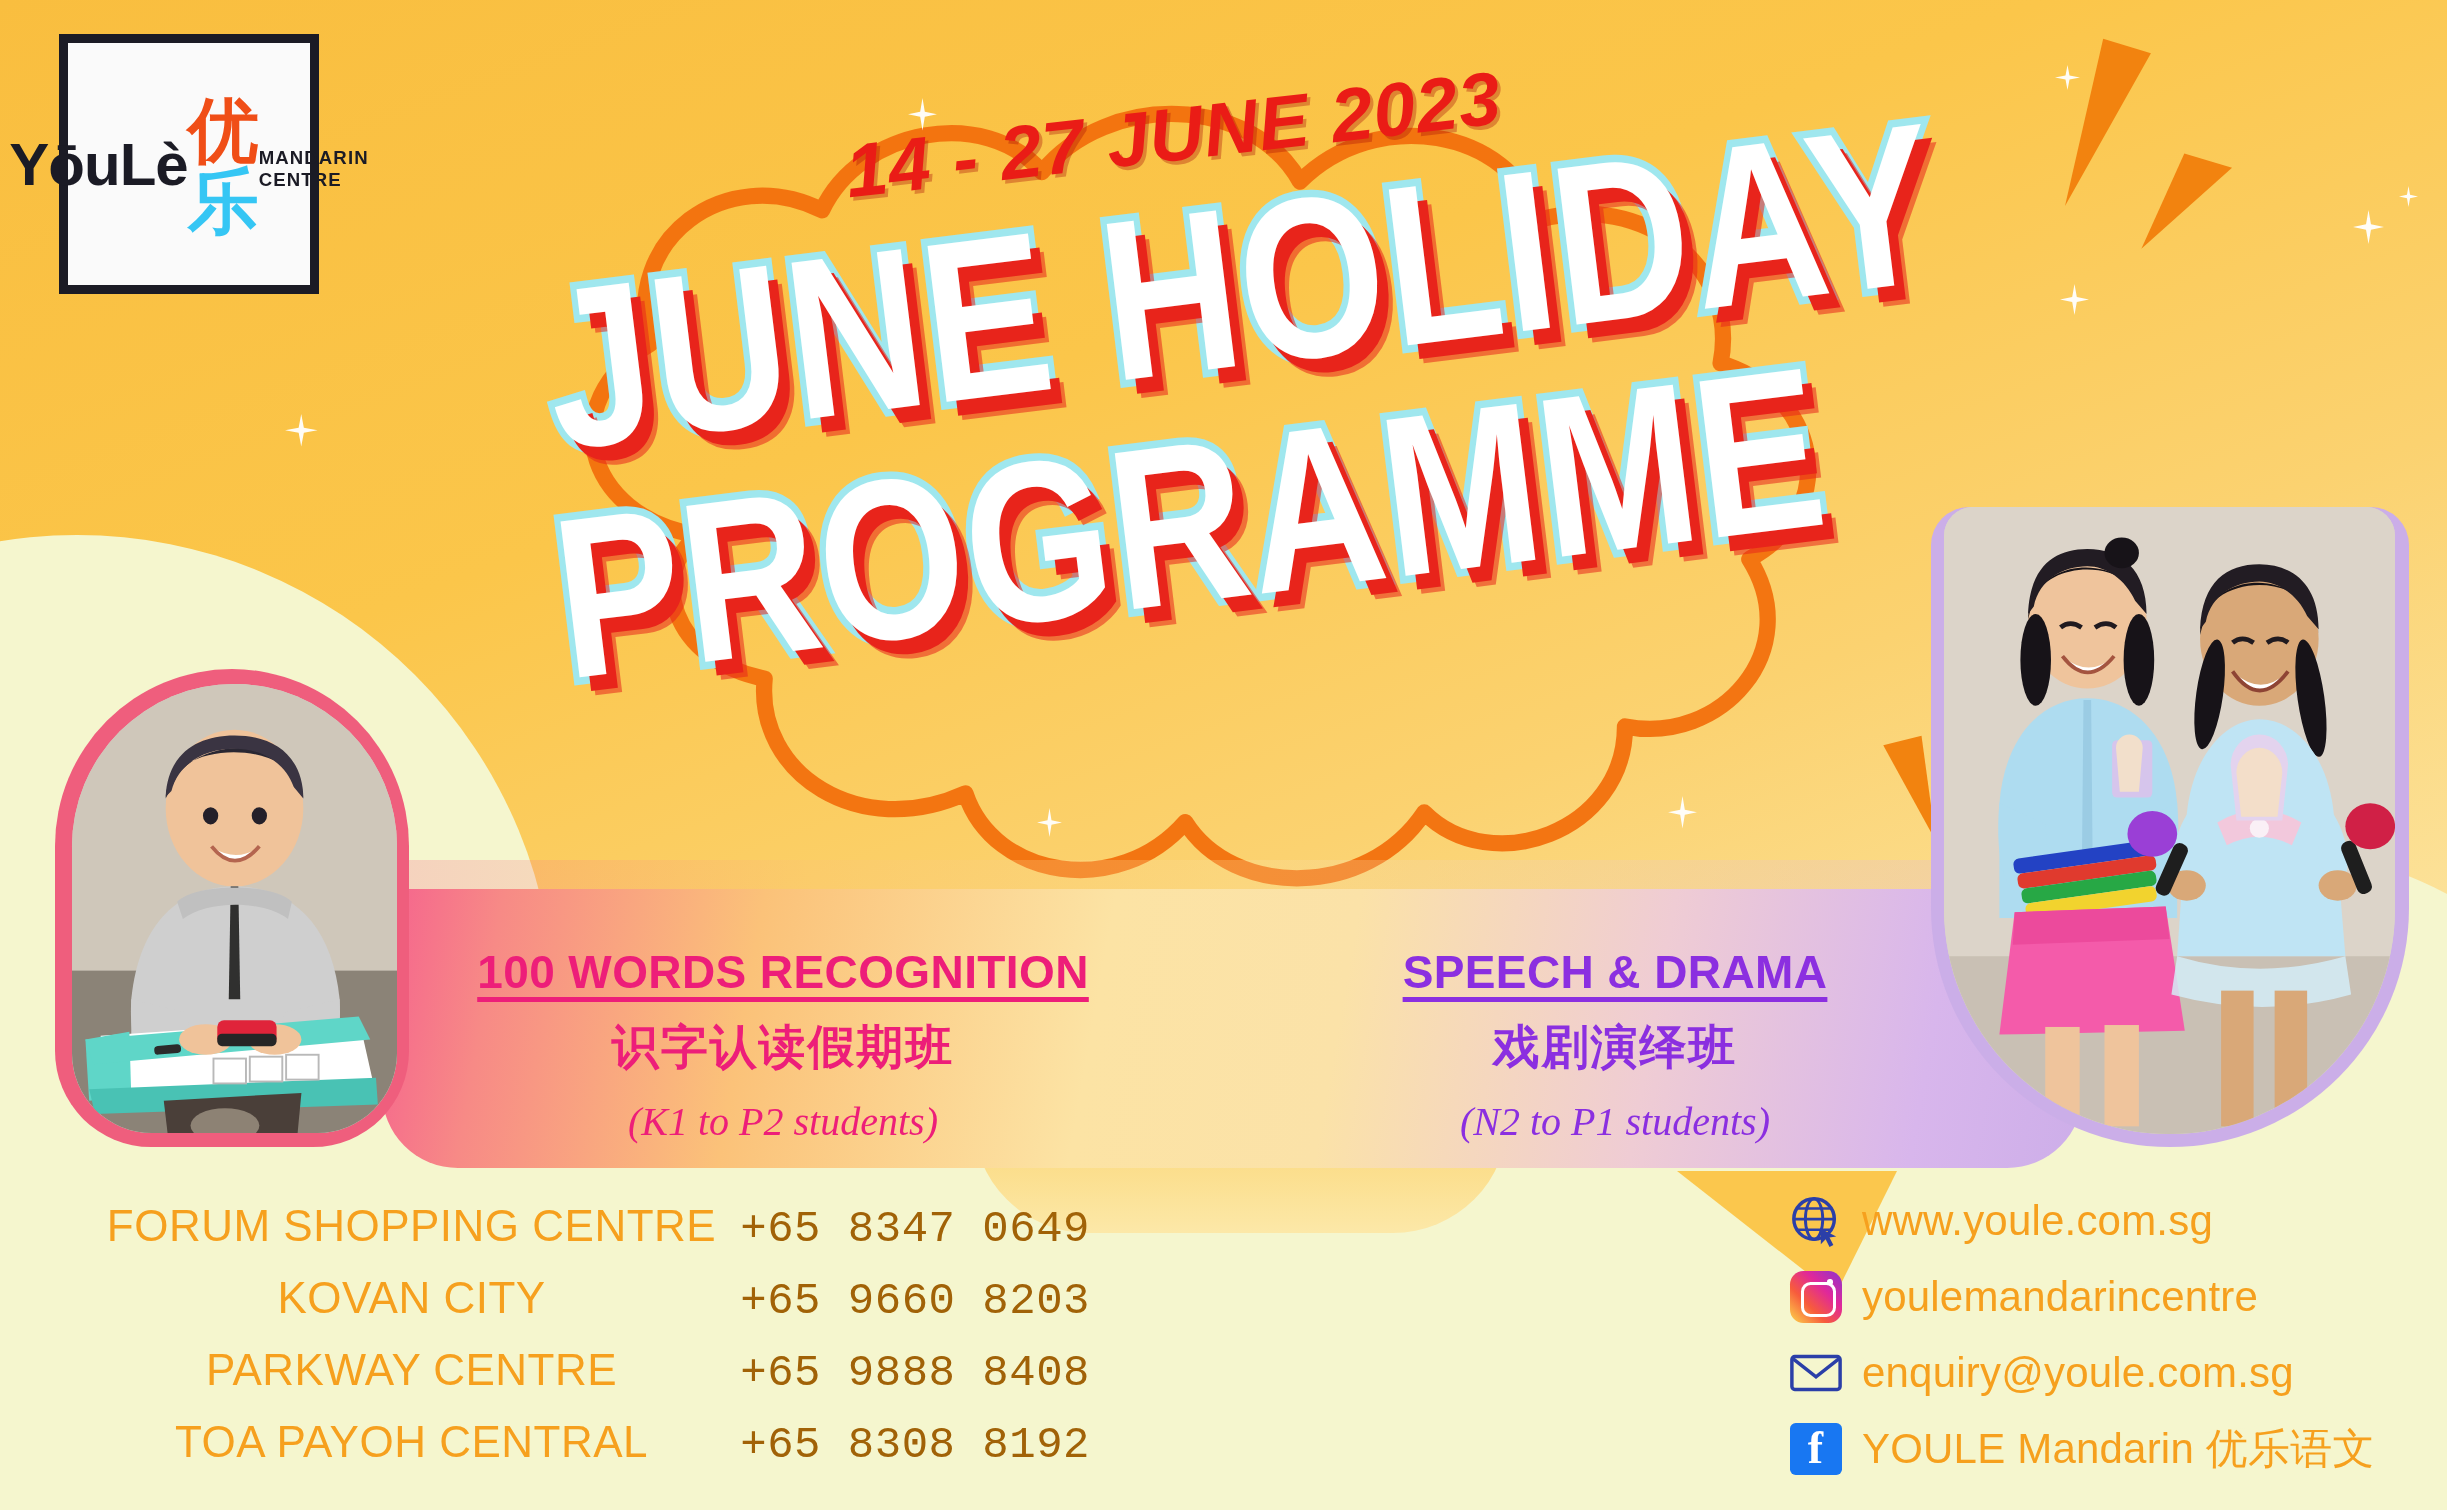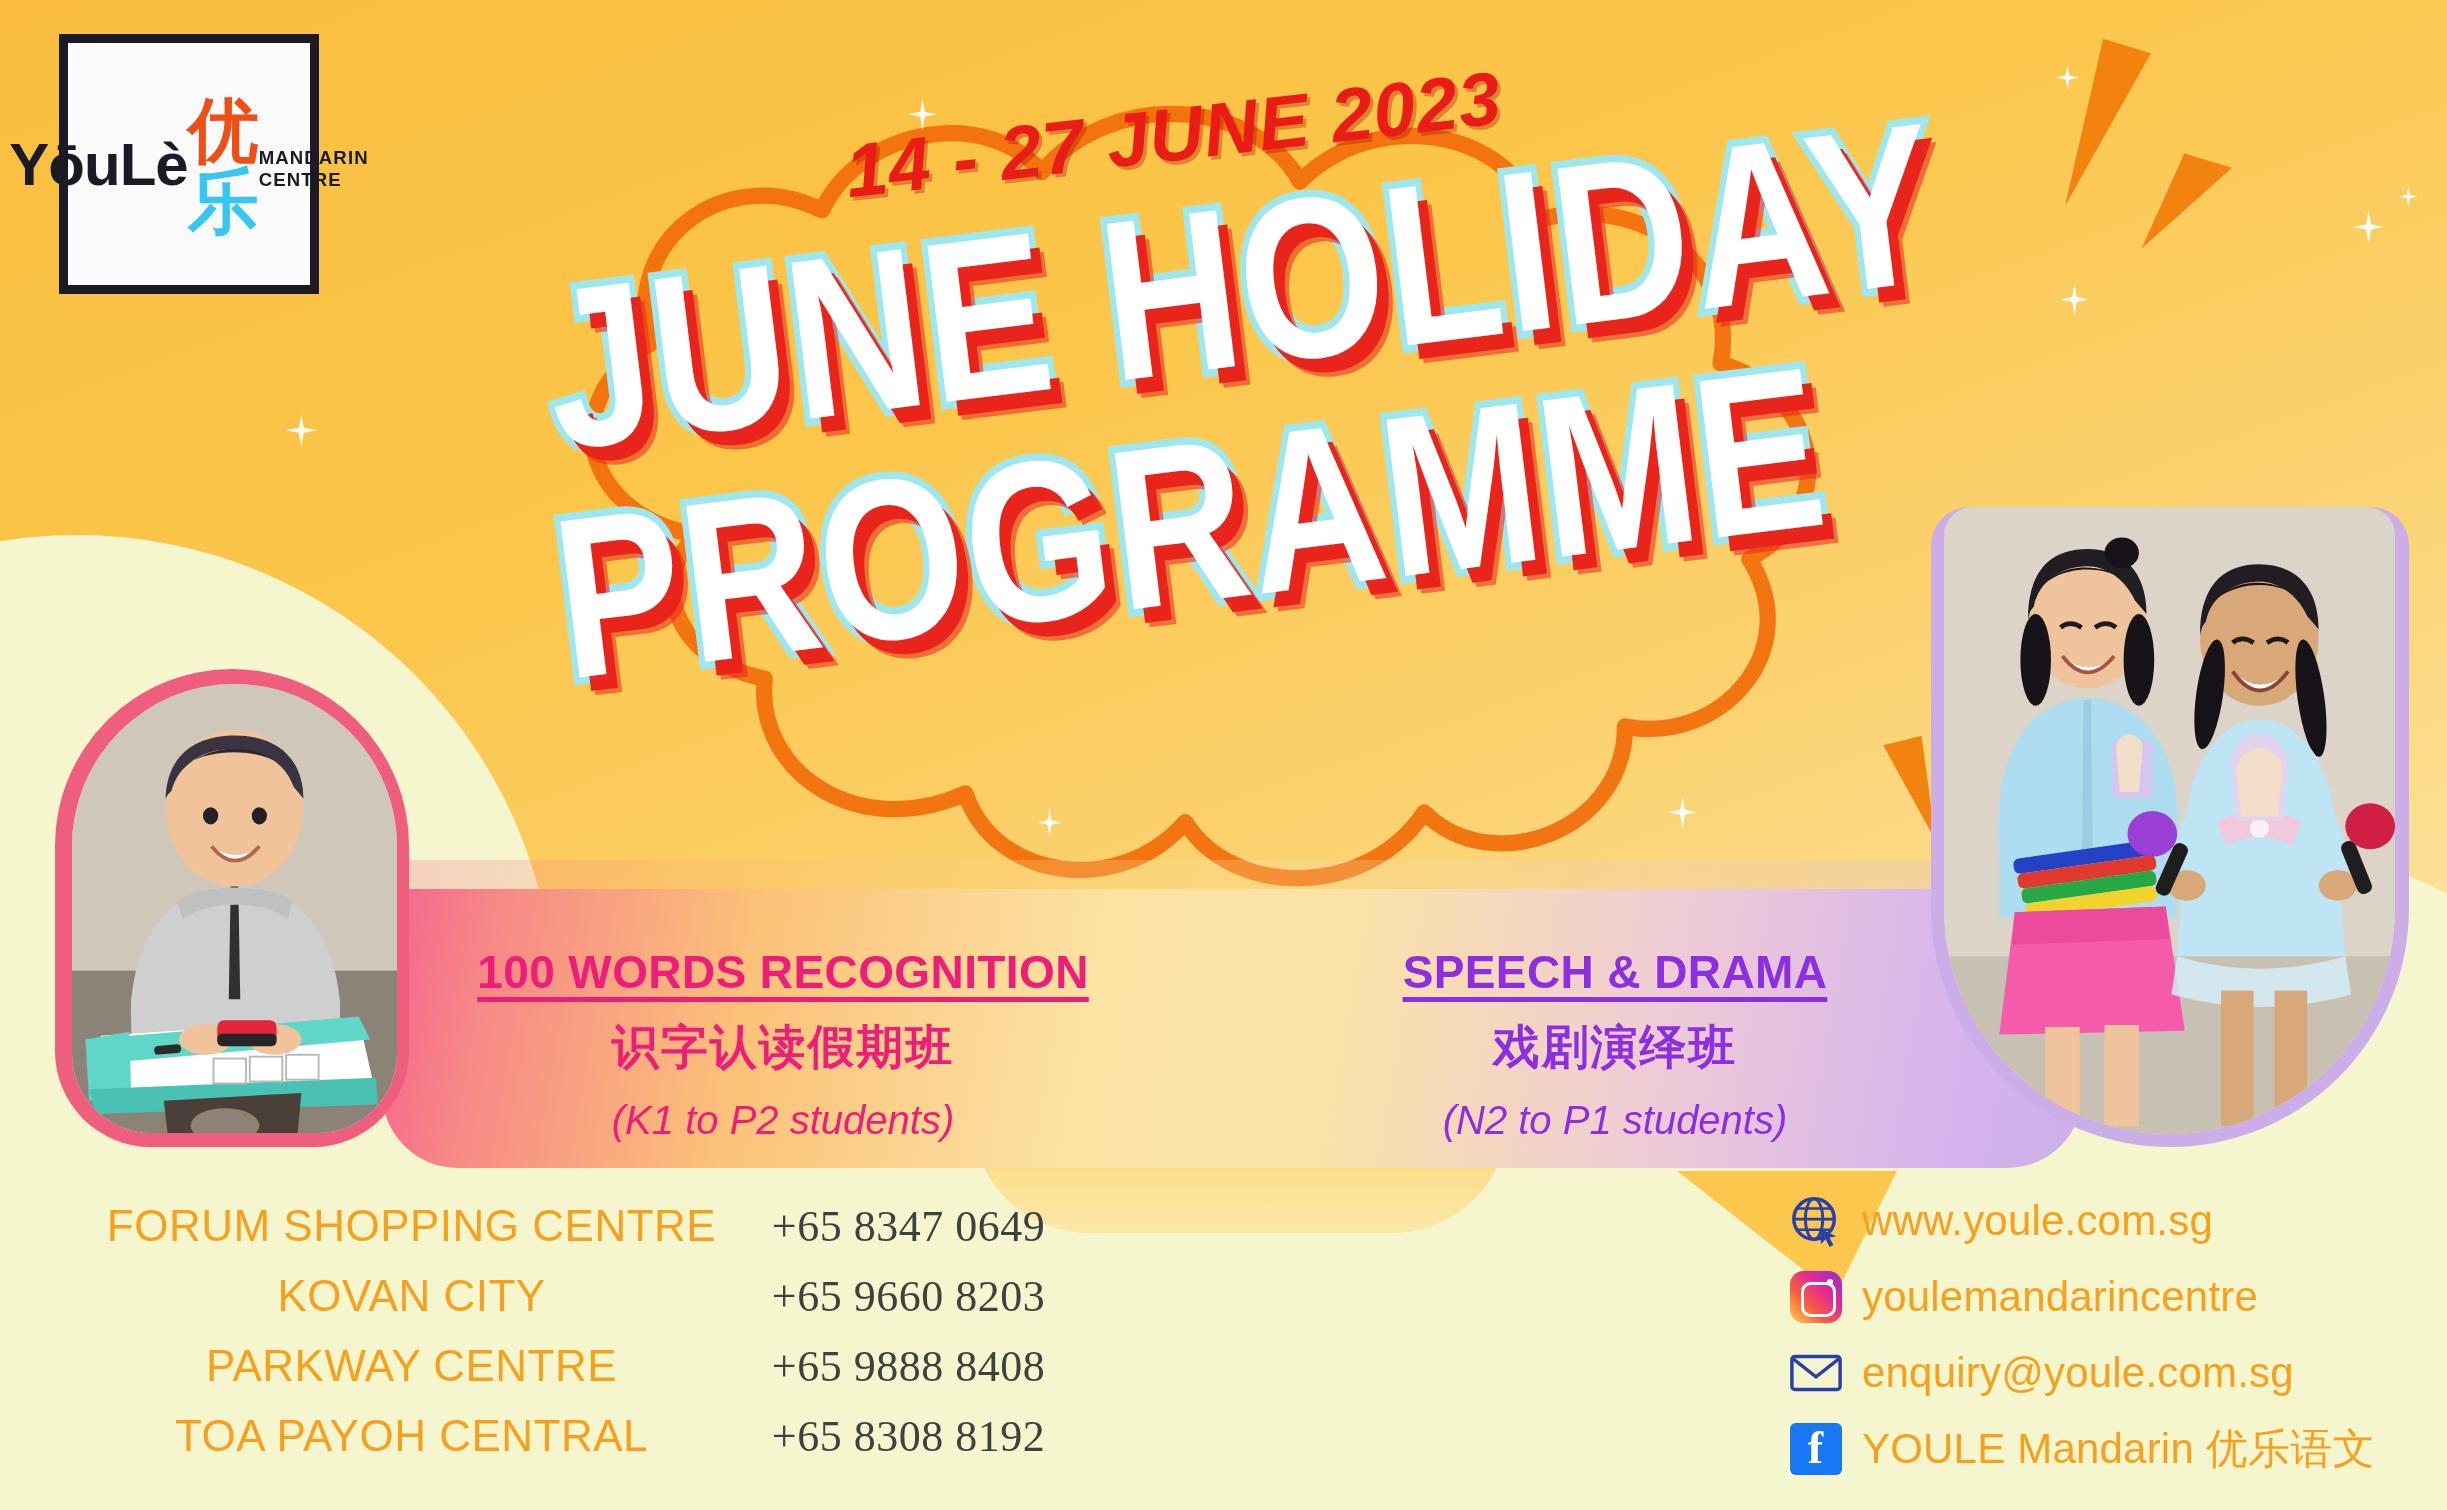--- a/index.html
+++ b/index.html
@@ -223,21 +223,21 @@
   }
   .course-cn {
     font-size: 47px; font-weight: 700;
     margin-top: 17px;
     letter-spacing: 1.9px;
     font-family: "DejaVu Sans", sans-serif;
   }
   .course-age {
     font-size: 40px; font-style: italic;
     margin-top: 19px;
-    font-family: Liberation Sans, sans-serif;
+    font-family: Liberation Serif, serif;
   }
   .c-pink   { color: #ED1E79; }
   .c-purple { color: #8B2FE0; }
 
   
   .locations {
     position: absolute; left: 96px; top: 1201px;
     width: 1032px;
     z-index: 30;
   }
@@ -249,25 +249,25 @@
   .loc-name {
     width: 631px;
     font-size: 44px;
     color: #F6A01E;
     letter-spacing: 0.5px;
     font-family: "Liberation Sans Narrow", "Liberation Sans", sans-serif;
     text-align: center;
   }
   .loc-phone {
     font-size: 44px;
-    color: #404040;
+    color: #a16207;
     letter-spacing: 0.5px;
-    text-align: center;
+    text-align: right;
     width: 363px;
-    font-family: Liberation Serif, serif;
+    font-family: Liberation Mono, monospace;
   }
 
   
   .socials {
     position: absolute; left: 1788px; top: 1193px;
     z-index: 30;
   }
   .soc-row {
     display: flex; align-items: center;
     margin-bottom: 21px;

